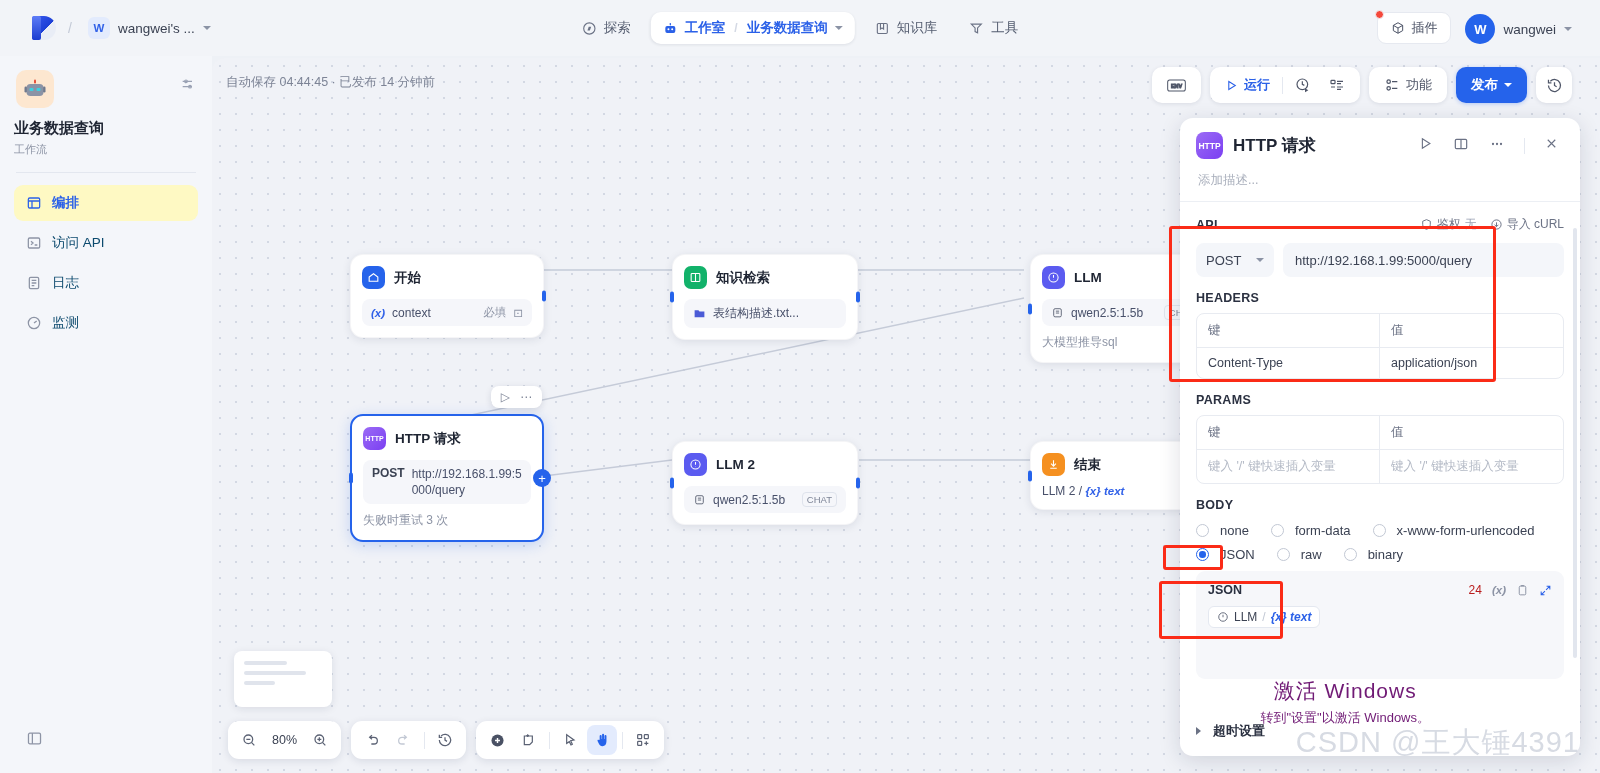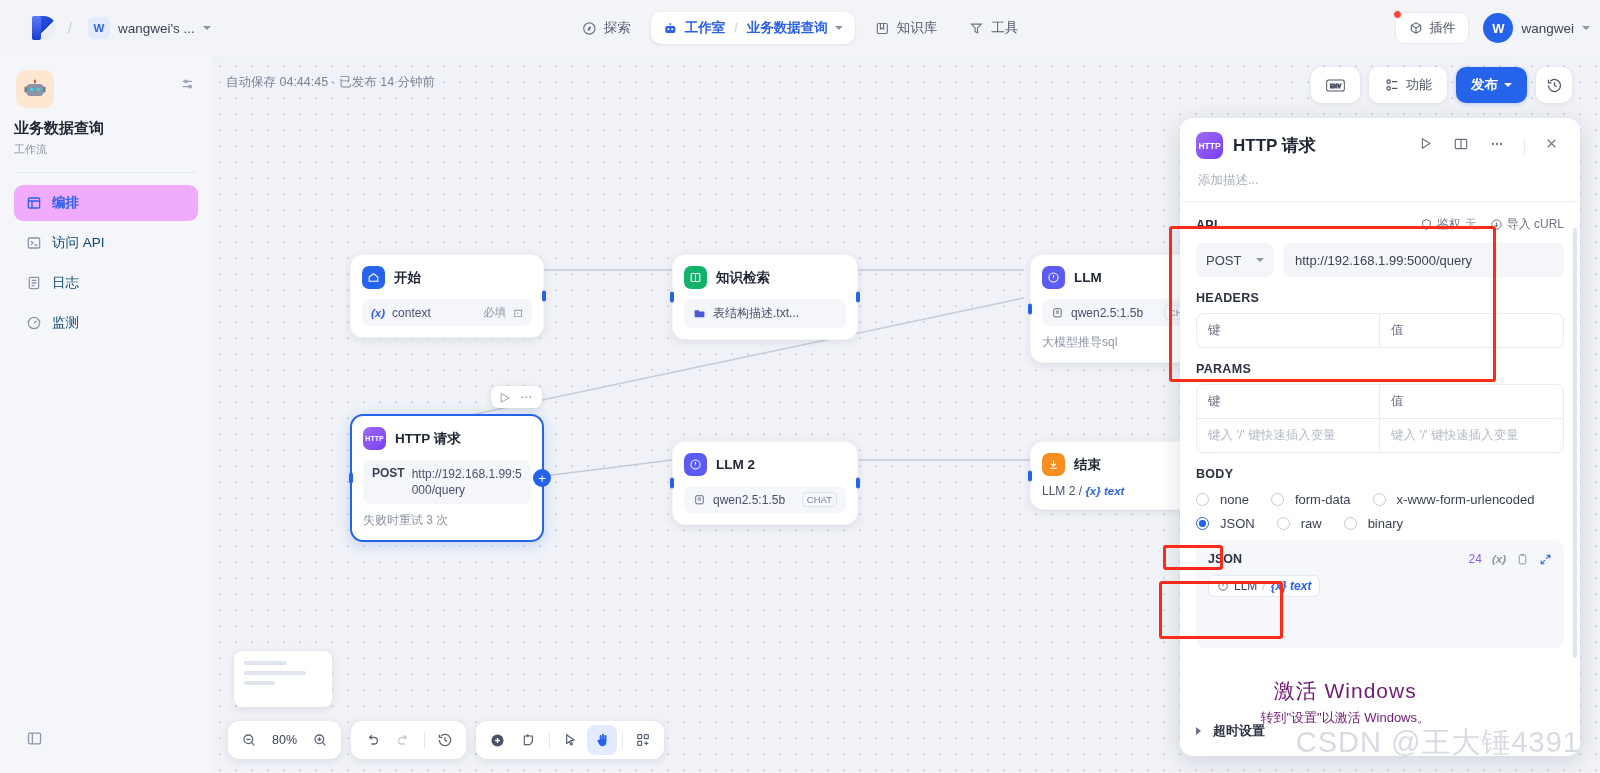--- a/index.html
+++ b/index.html
@@ -43,21 +43,21 @@
   .topnav { position: absolute; left: 50%; transform: translateX(-50%); display: flex; align-items: center; gap: 8px; }
   .nav-item {
     display: flex; align-items: center; gap: 7px; padding: 7px 12px; border-radius: 10px;
     font-size: 13.5px; color: #555d70; cursor: pointer; white-space: nowrap;
   }
   .nav-item.active { background: #ffffff; box-shadow: 0 1px 3px rgba(20,30,60,.09); color: #2b61e8; font-weight: 600; }
   .nav-item.active .nav-sub { color: #2b61e8; font-weight: 600; }
   .nav-sep { color: #d4d9e4; font-size: 12px; margin: 0 2px; }
   .ico { display:inline-flex; align-items:center; justify-content:center; }
 
-  .topright { position: absolute; right: 10px; display: flex; align-items: center; gap: 14px; }
+  .topright { position: absolute; right: 28px; display: flex; align-items: flex-end; gap: 14px; }
   .plugin-btn {
     position: relative; display:flex; align-items:center; gap:6px;
     padding: 6px 13px; border-radius: 9px; background: #ffffff; border: 1px solid #e6e9f0;
     font-size: 13px; color: #4a5164; cursor: pointer;
   }
   .plugin-dot { position:absolute; top:-3px; left:-3px; width:9px; height:9px; background:#f5483b; border-radius:50%; border:1.5px solid #f2f4f8; }
   .user-chip { display:flex; align-items:center; gap:8px; cursor:pointer; }
   .user-avatar { width:30px; height:30px; border-radius:50%; background:#2563eb; color:#fff; font-size:13px; font-weight:700; display:flex; align-items:center; justify-content:center; }
   .user-name { font-size:13.5px; color:#3b4253; }
 
@@ -72,21 +72,21 @@
     display:flex; align-items:center; justify-content:center; font-size: 22px; line-height:1;
   }
   .app-tool-ico { color:#9aa2b4; margin-top: 6px; cursor:pointer; }
   .app-title { font-size: 15px; font-weight: 700; color: #1f2533; margin-top: 11px; }
   .app-sub { font-size: 11px; color: #8d94a5; margin-top: 4px; }
   .sb-divider { height: 1px; background: #e3e7ef; margin: 15px 2px 12px 2px; }
   .sb-item {
     display: flex; align-items: center; gap: 10px; height: 36px; padding: 0 12px;
     border-radius: 9px; font-size: 13.5px; color: #0c4a6e; cursor: pointer; margin-bottom: 4px;
   }
-  .sb-item.active { background: #f0abfc; color: #2b61e8; font-weight: 600; }
+  .sb-item.active { background: #fef9c3; color: #2b61e8; font-weight: 600; }
   .sb-item .ico { color: #8d94a5; }
   .sb-item.active .ico { color: #2b61e8; }
   .sb-bottom { position:absolute; left: 26px; bottom: 22px; color:#8d94a5; cursor:pointer; }
 
   
   .canvas {
     position: absolute; top: 58px; left: 212px; width: 1388px; height: 715px;
     background-color: #f0f2f7;
     background-image: radial-gradient(#d3d8e3 1px, transparent 1px);
     background-size: 16px 16px;
@@ -202,21 +202,21 @@
   .radio-line { display:flex; align-items:center; gap: 0; margin-bottom: 9px; }
   .radio-item { display:flex; align-items:center; gap: 11px; margin-right: 22px; font-size: 13px; color:#3b4253; cursor:pointer; }
   .rdo { width: 13px; height: 13px; border-radius:50%; border: 1.5px solid #c2c8d4; display:flex; align-items:center; justify-content:center; flex:0 0 auto;}
   .rdo.on { border-color: #2563eb; }
   .rdo.on::after { content:''; width:6.5px; height:6.5px; border-radius:50%; background:#2563eb; }
 
   .json-box { margin-top: 6px; background:#f6f7fa; border-radius: 9px; padding: 12px 12px 16px 12px; height: 108px; position: relative; }
   .json-head { display:flex; align-items:center; justify-content: space-between; }
   .json-label { font-size: 12.5px; font-weight: 700; color:#2b3141; }
   .json-tools { display:flex; align-items:center; gap: 10px; font-size: 12px; color:#8d94a5; }
-  .json-count { font-size: 12px; color:#8b5cf6; }
+  .json-count { font-size: 12px; color:#b91c1c; }
   .var-chip {
     display:inline-flex; align-items:center; gap:5px; margin-top: 9px;
     background:#fff; border: 1px solid #e4e8f0; border-radius: 6px; padding: 3px 8px; font-size: 12px; color:#3b4253;
   }
   .var-chip .b { color: #2b61e8; font-weight: 600; font-style: italic; }
   .var-chip .sl { color:#c2c8d4; }
 
   .timeout-row { position:absolute; left: 16px; bottom: 16px; display:flex; align-items:center; gap:12px; font-size: 13px; font-weight:700; color:#2b3141; cursor:pointer; }
   .tri { width:0;height:0;border-top:4px solid transparent;border-bottom:4px solid transparent;border-left:5px solid #6b7285; }
 
@@ -376,20 +376,48 @@
   <div class="canvas">
     <div class="autosave">自动保存 04:44:45 · 已发布 14 分钟前</div>
 
     <div class="canvas-toolbar-r">
       <div class="tb-group">
         <div class="tb-btn">
           <span class="ico">
             <svg width="19" height="15" viewBox="0 0 28 18" fill="none" stroke="#4f5668" stroke-width="1.5">
                 <rect x="1" y="1" width="26" height="16" rx="3"></rect>
                 <text x="14" y="12.5" font-size="8" font-weight="700" fill="#4f5668" text-anchor="middle" font-family="sans-serif">ENV</text>
+              </svg>
+          </span>
+        </div>
+      </div>
+      <div class="tb-group">
+        <div class="tb-btn run">
+          <span class="ico">
+            <svg width="13" height="13" viewBox="0 0 24 24" fill="none" stroke="#2b61e8" stroke-width="2">
+                <path d="M7 4.5l12 7.5-12 7.5z"></path>
+              </svg>
+          </span>
+          <span>运行</span>
+        </div>
+        <div class="tb-vsep"></div>
+        <div class="tb-btn">
+          <span class="ico">
+            <svg width="16" height="16" viewBox="0 0 24 24" fill="none" stroke="#4f5668" stroke-width="1.8">
+                <circle cx="11" cy="11" r="8"></circle>
+                <path d="M11 6.5V11l3 1.6"></path>
+                <path d="M15 17l5 3-5 3z" fill="#4f5668" stroke="none"></path>
+              </svg>
+          </span>
+        </div>
+        <div class="tb-btn">
+          <span class="ico">
+            <svg width="16" height="16" viewBox="0 0 24 24" fill="none" stroke="#4f5668" stroke-width="1.8">
+                <rect x="3" y="5" width="6" height="5" rx="1"></rect>
+                <path d="M12 6.5h9M12 10h6M3 15h6M12 15h9M12 18.5h6"></path>
               </svg>
           </span>
         </div>
       </div>
       <div class="tb-group">
         <div class="tb-btn">
           <span class="ico">
             <svg width="16" height="16" viewBox="0 0 24 24" fill="none" stroke="#4f5668" stroke-width="1.8">
                 <circle cx="7" cy="7" r="2.6"></circle>
                 <circle cx="7" cy="17" r="2.6"></circle>
@@ -694,20 +722,24 @@
       </div>
 
       <div class="sec-head">
         <div class="sec-title">HEADERS</div>
       </div>
       <div class="kv-table">
         <div class="kv-row">
           <div class="kv-cell head">键</div>
           <div class="kv-cell head">值</div>
         </div>
+        <div class="kv-row">
+          <div class="kv-cell">Content-Type</div>
+          <div class="kv-cell">application/json</div>
+        </div>
       </div>
 
       <div class="sec-head">
         <div class="sec-title">PARAMS</div>
       </div>
       <div class="kv-table">
         <div class="kv-row">
           <div class="kv-cell head">键</div>
           <div class="kv-cell head">值</div>
         </div>

